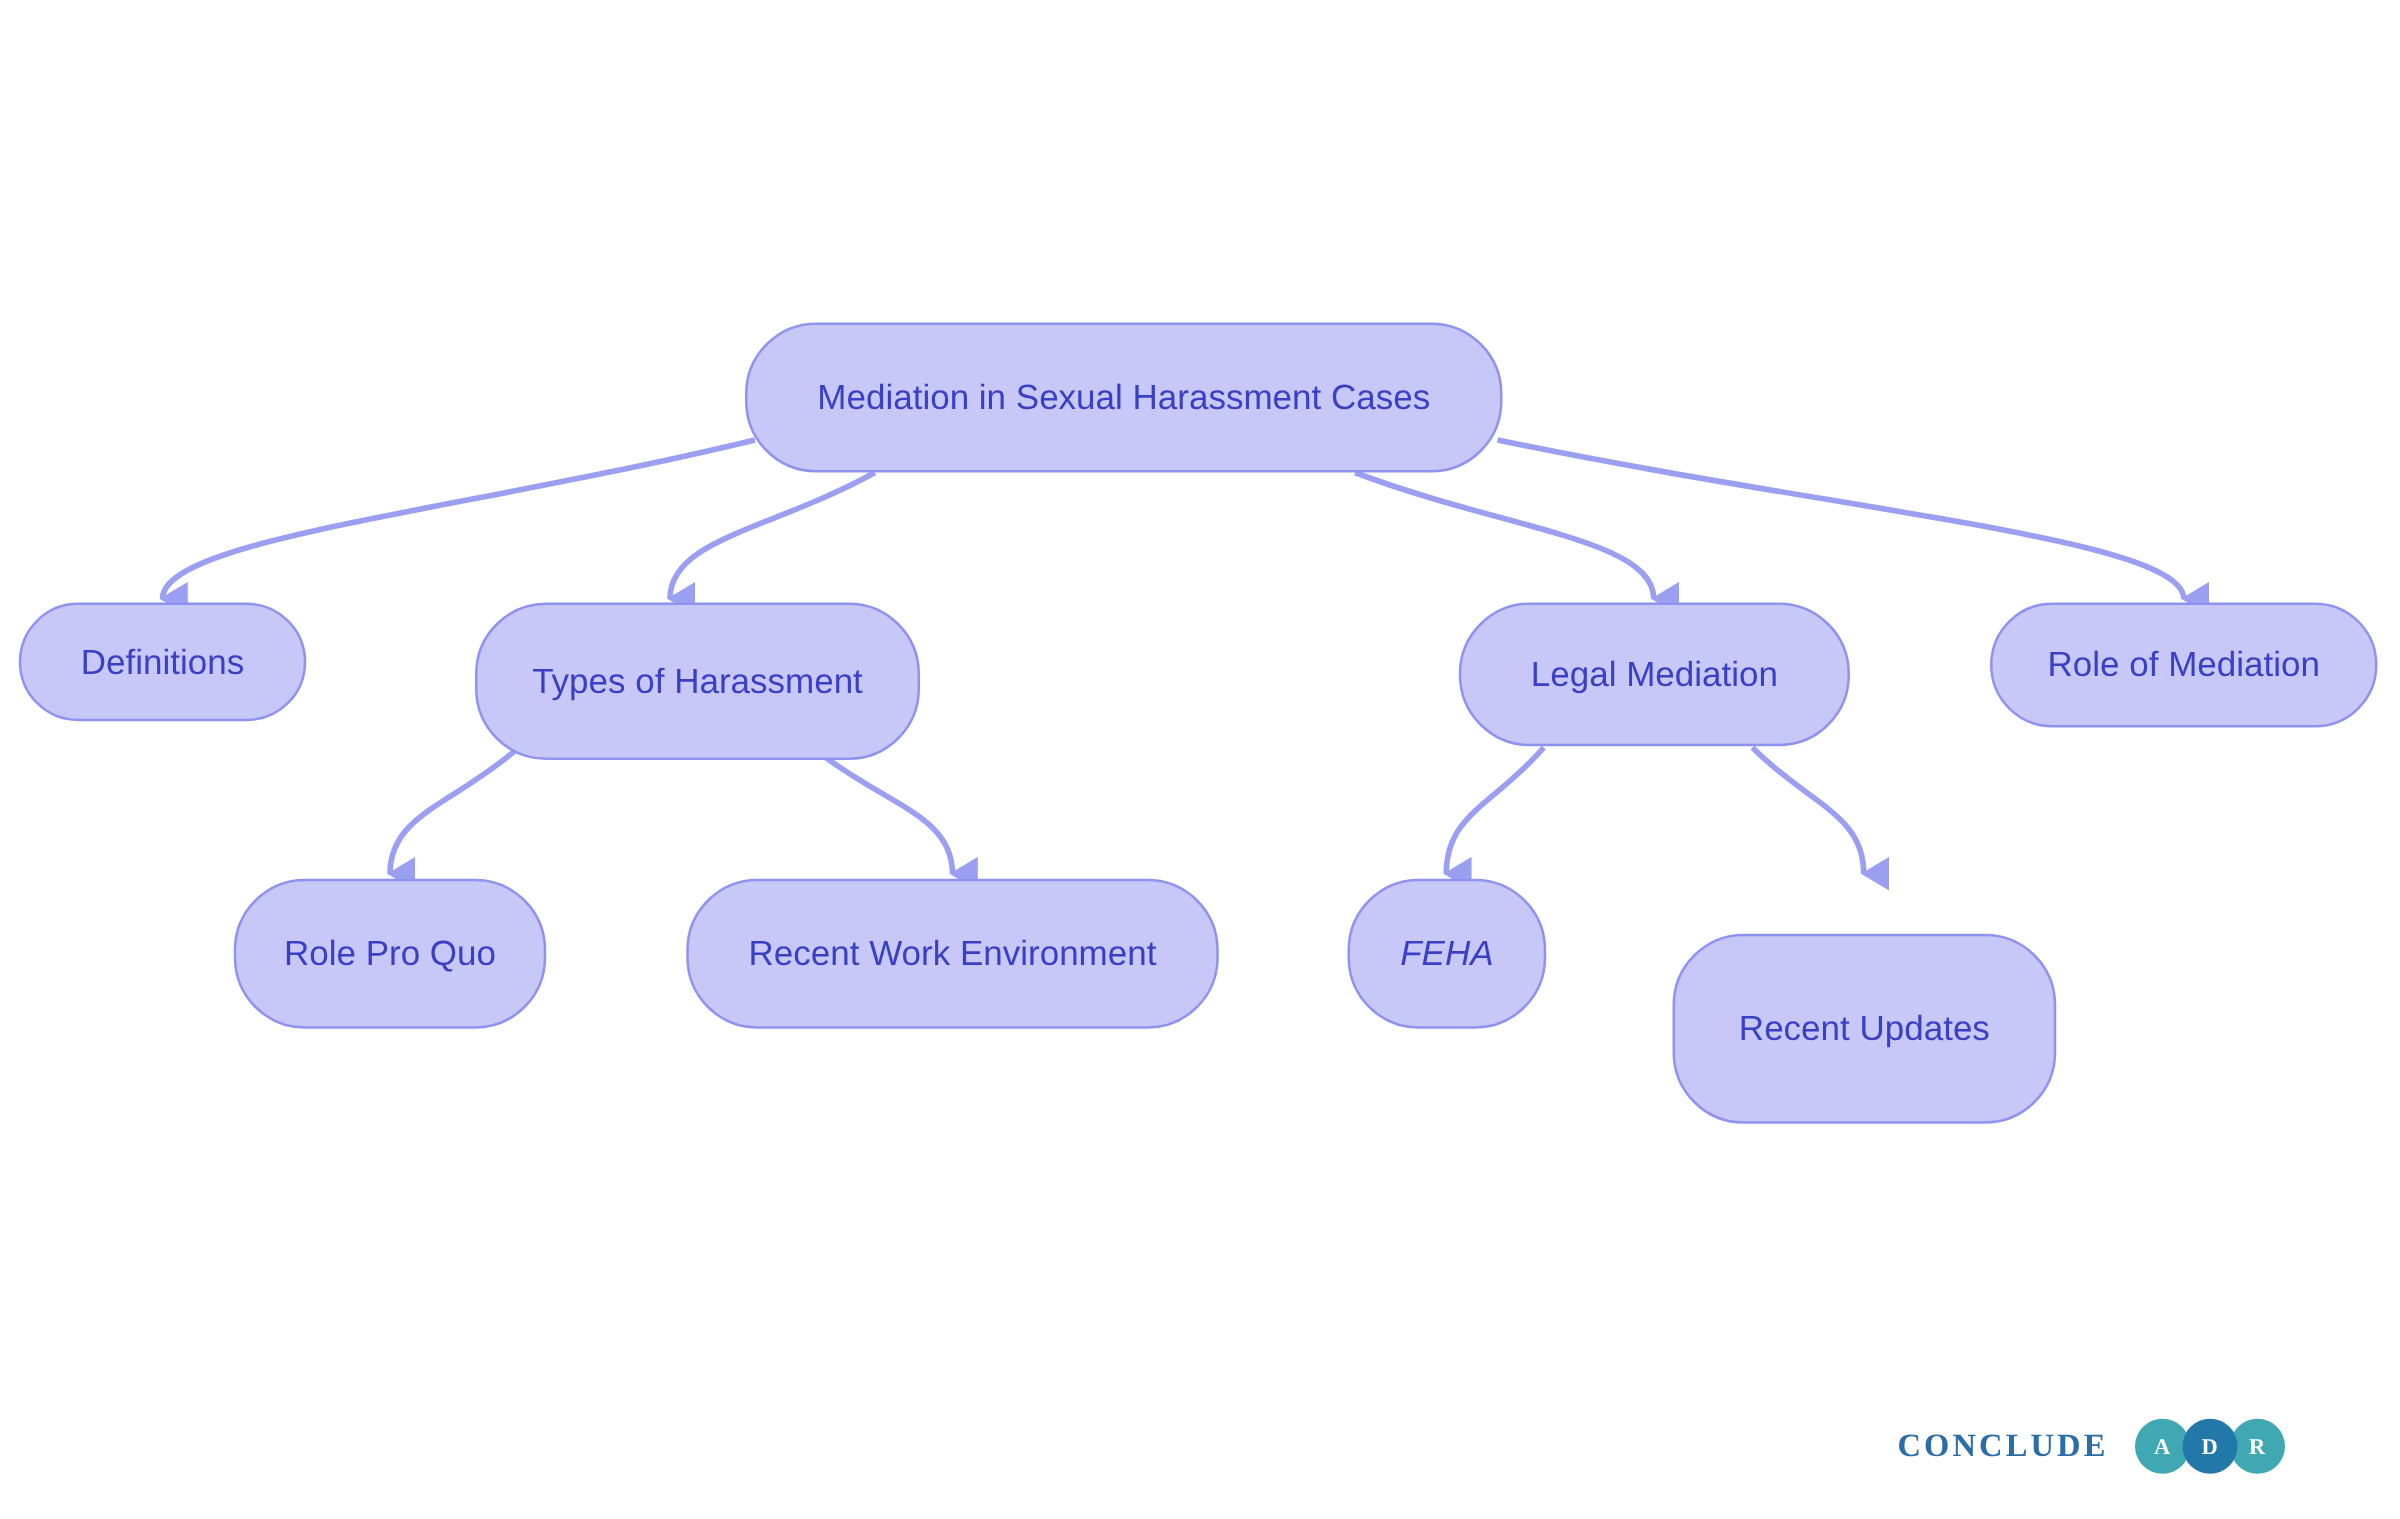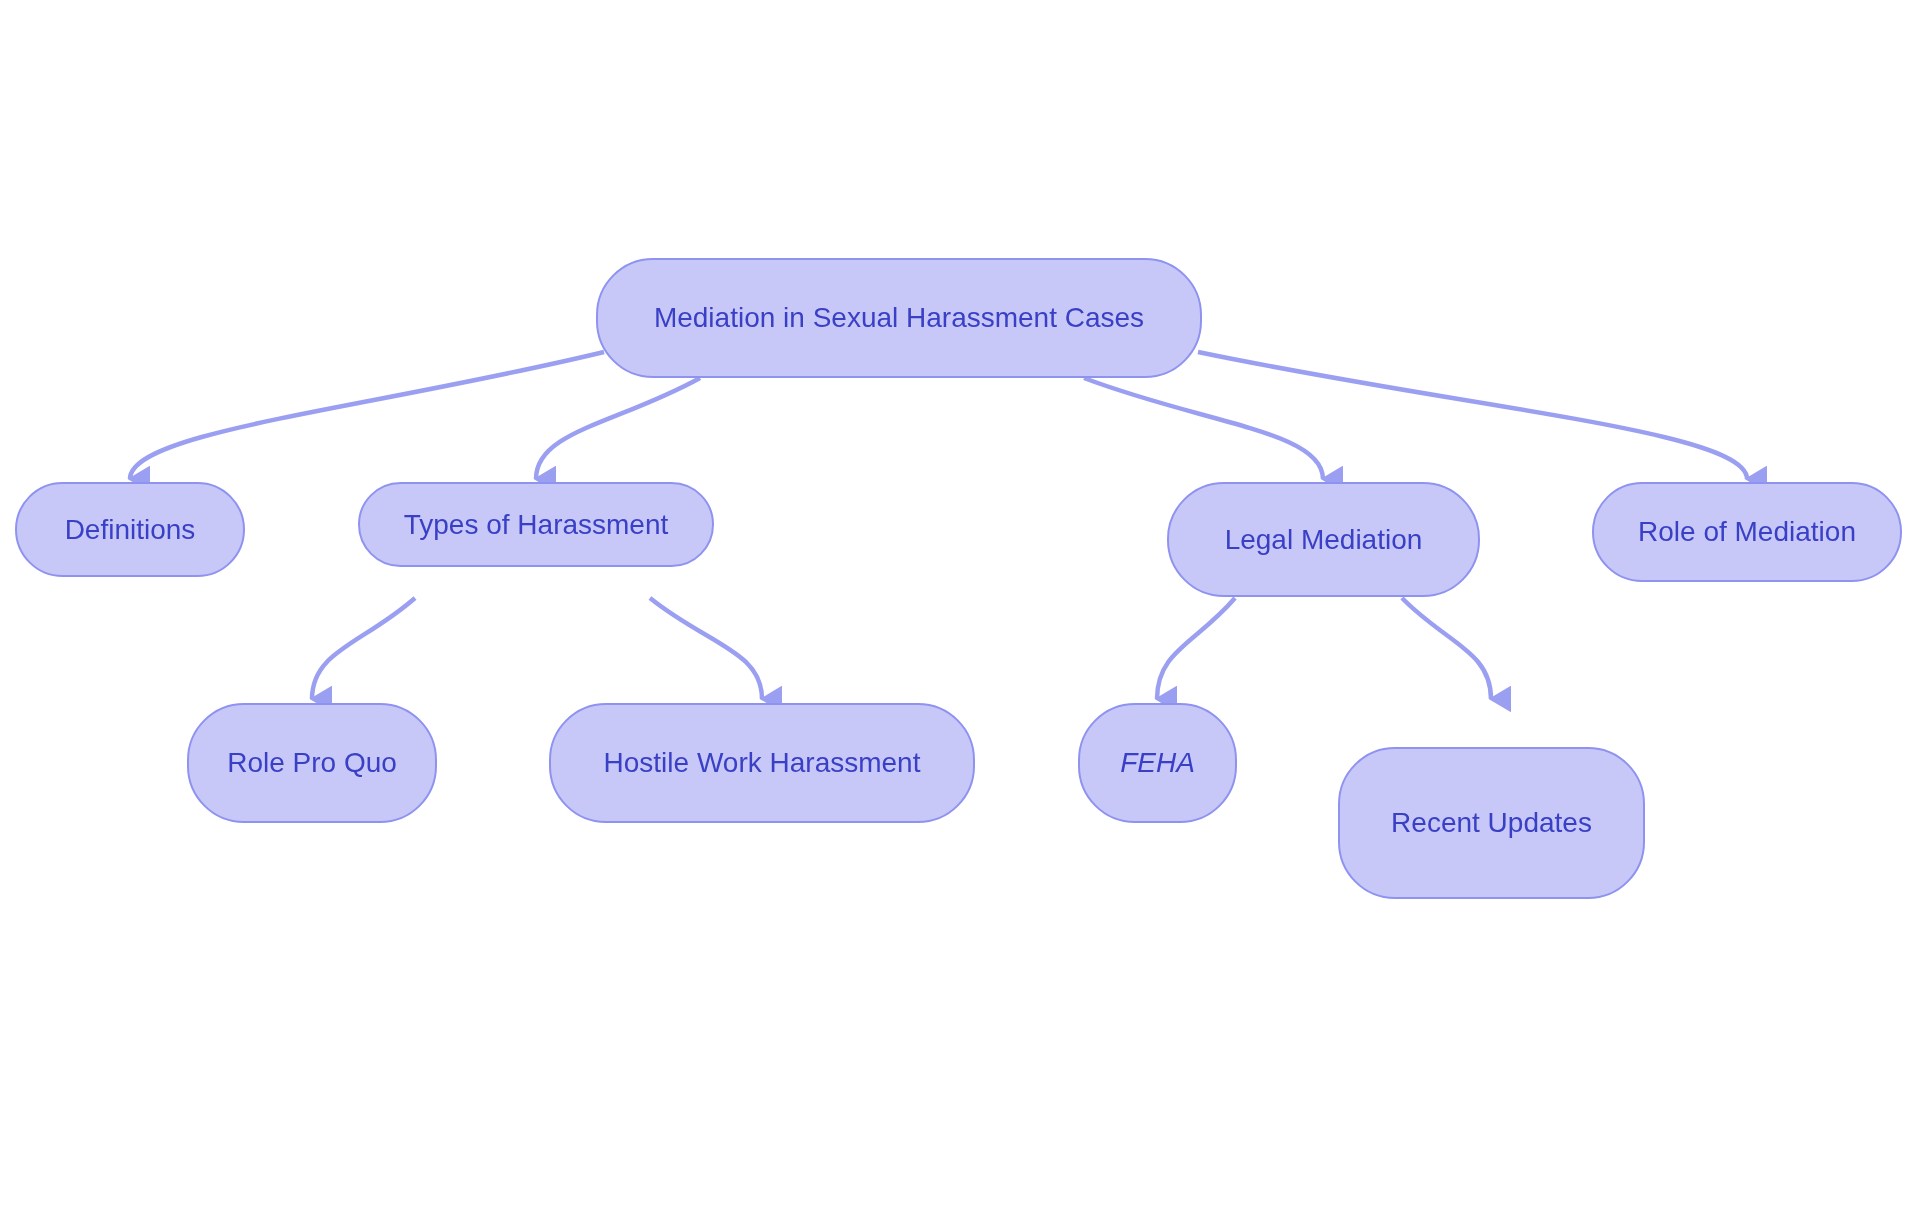--- a/index.html
+++ b/index.html
@@ -86,36 +86,42 @@
       </g>
   </svg>
 
   <div id="node-layer">
       <div class="node" style="left: 596px; top: 258px; width: 606px; height: 120px; text-align: right;">
         <span>Mediation in Sexual Harassment Cases</span>
       </div>
       <div class="node" style="left: 15px; top: 482px; width: 230px; height: 95px;">
         <span>Definitions</span>
       </div>
-      <div class="node" style="left: 358px; top: 482px; width: 356px; height: 85px;">
+      <div class="node" style="left: 380px; top: 482px; width: 356px; height: 126px;">
         <span>Types of Harassment</span>
       </div>
       <div class="node" style="left: 1167px; top: 482px; width: 313px; height: 115px;">
         <span>Legal Mediation</span>
       </div>
       <div class="node" style="left: 1592px; top: 482px; width: 310px; height: 100px;">
         <span>Role of Mediation</span>
       </div>
       <div class="node" style="left: 187px; top: 703px; width: 250px; height: 120px;">
         <span>Role Pro Quo</span>
       </div>
       <div class="node" style="left: 549px; top: 703px; width: 426px; height: 120px;">
-        <span>Hostile Work Harassment</span>
+        <span>Recent Work Environment</span>
       </div>
       <div class="node" style="left: 1078px; top: 703px; width: 159px; height: 120px; font-style: italic;">
         <span>FEHA</span>
       </div>
       <div class="node" style="left: 1338px; top: 703px; width: 307px; height: 152px; margin-top: 44px;">
         <span>Recent Updates</span>
       </div>
     </div>
 
+  <div class="logo">
+    <span class="logo-wordmark">CONCLUDE</span>
+    <span class="adr-circle c0" style="background: rgb(63, 168, 179);">A</span>
+    <span class="adr-circle c1" style="background: rgb(34, 120, 169);">D</span>
+    <span class="adr-circle c2" style="background: rgb(63, 168, 179);">R</span>
+  </div>
 </div>
 
 </body></html>

